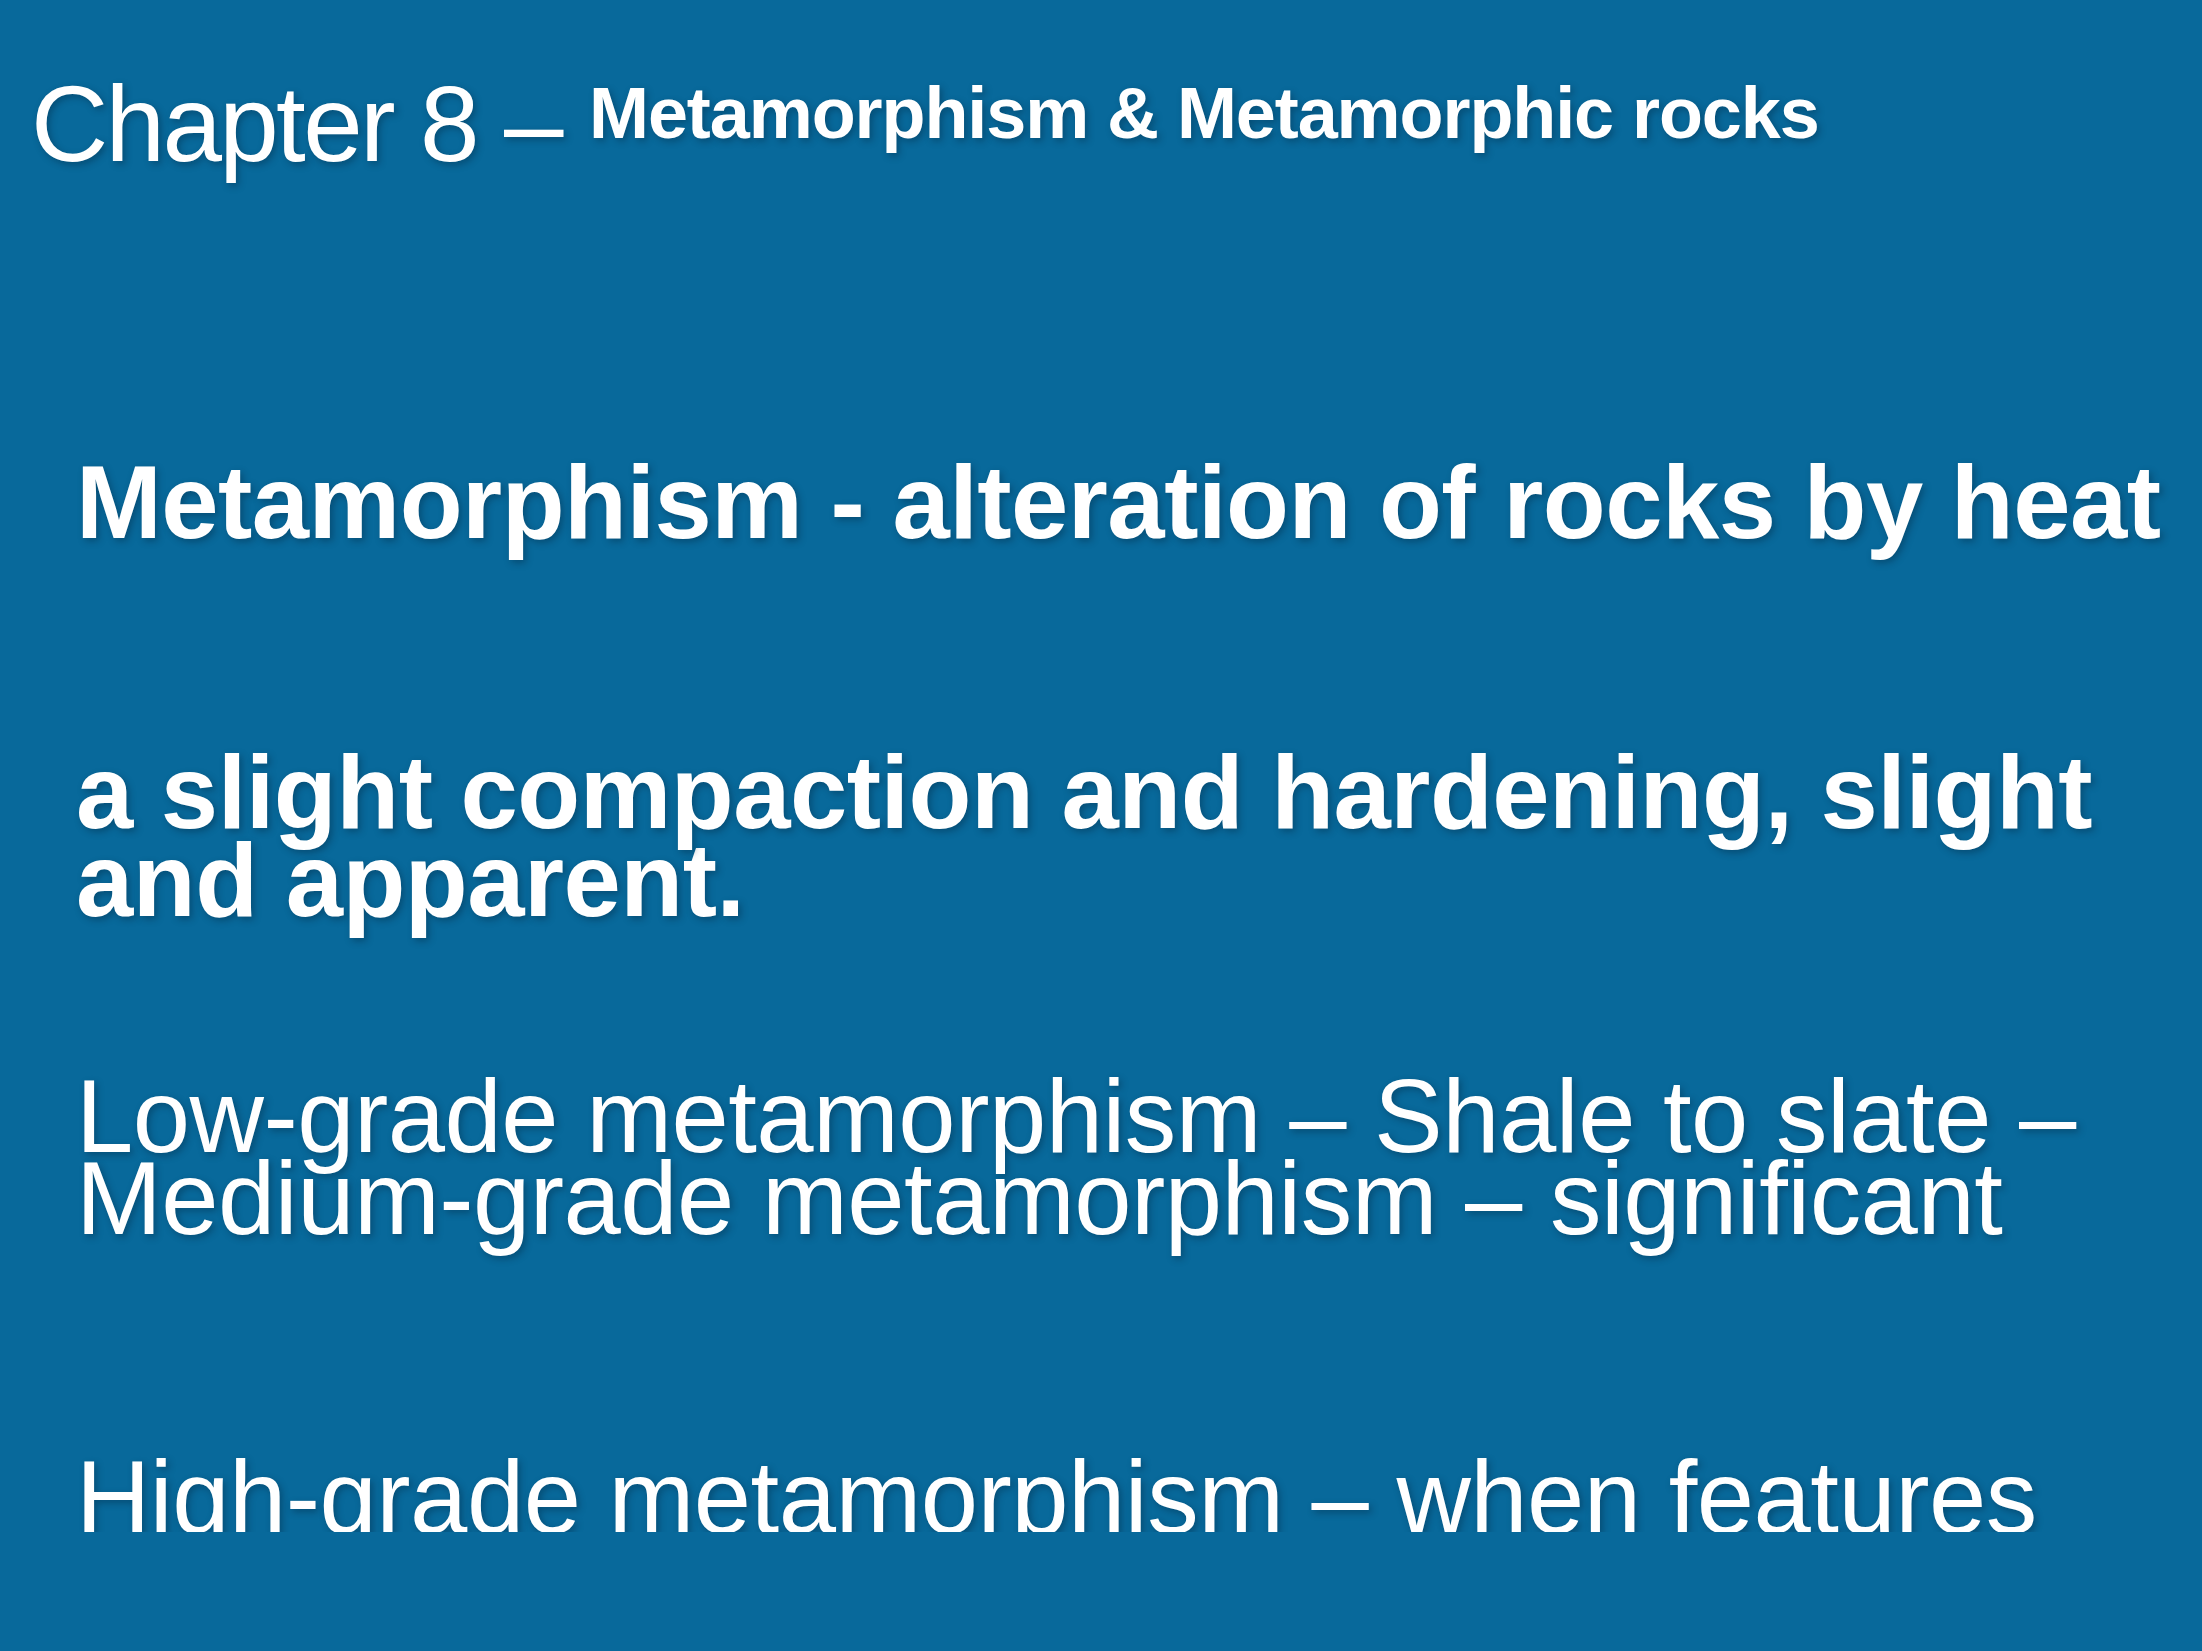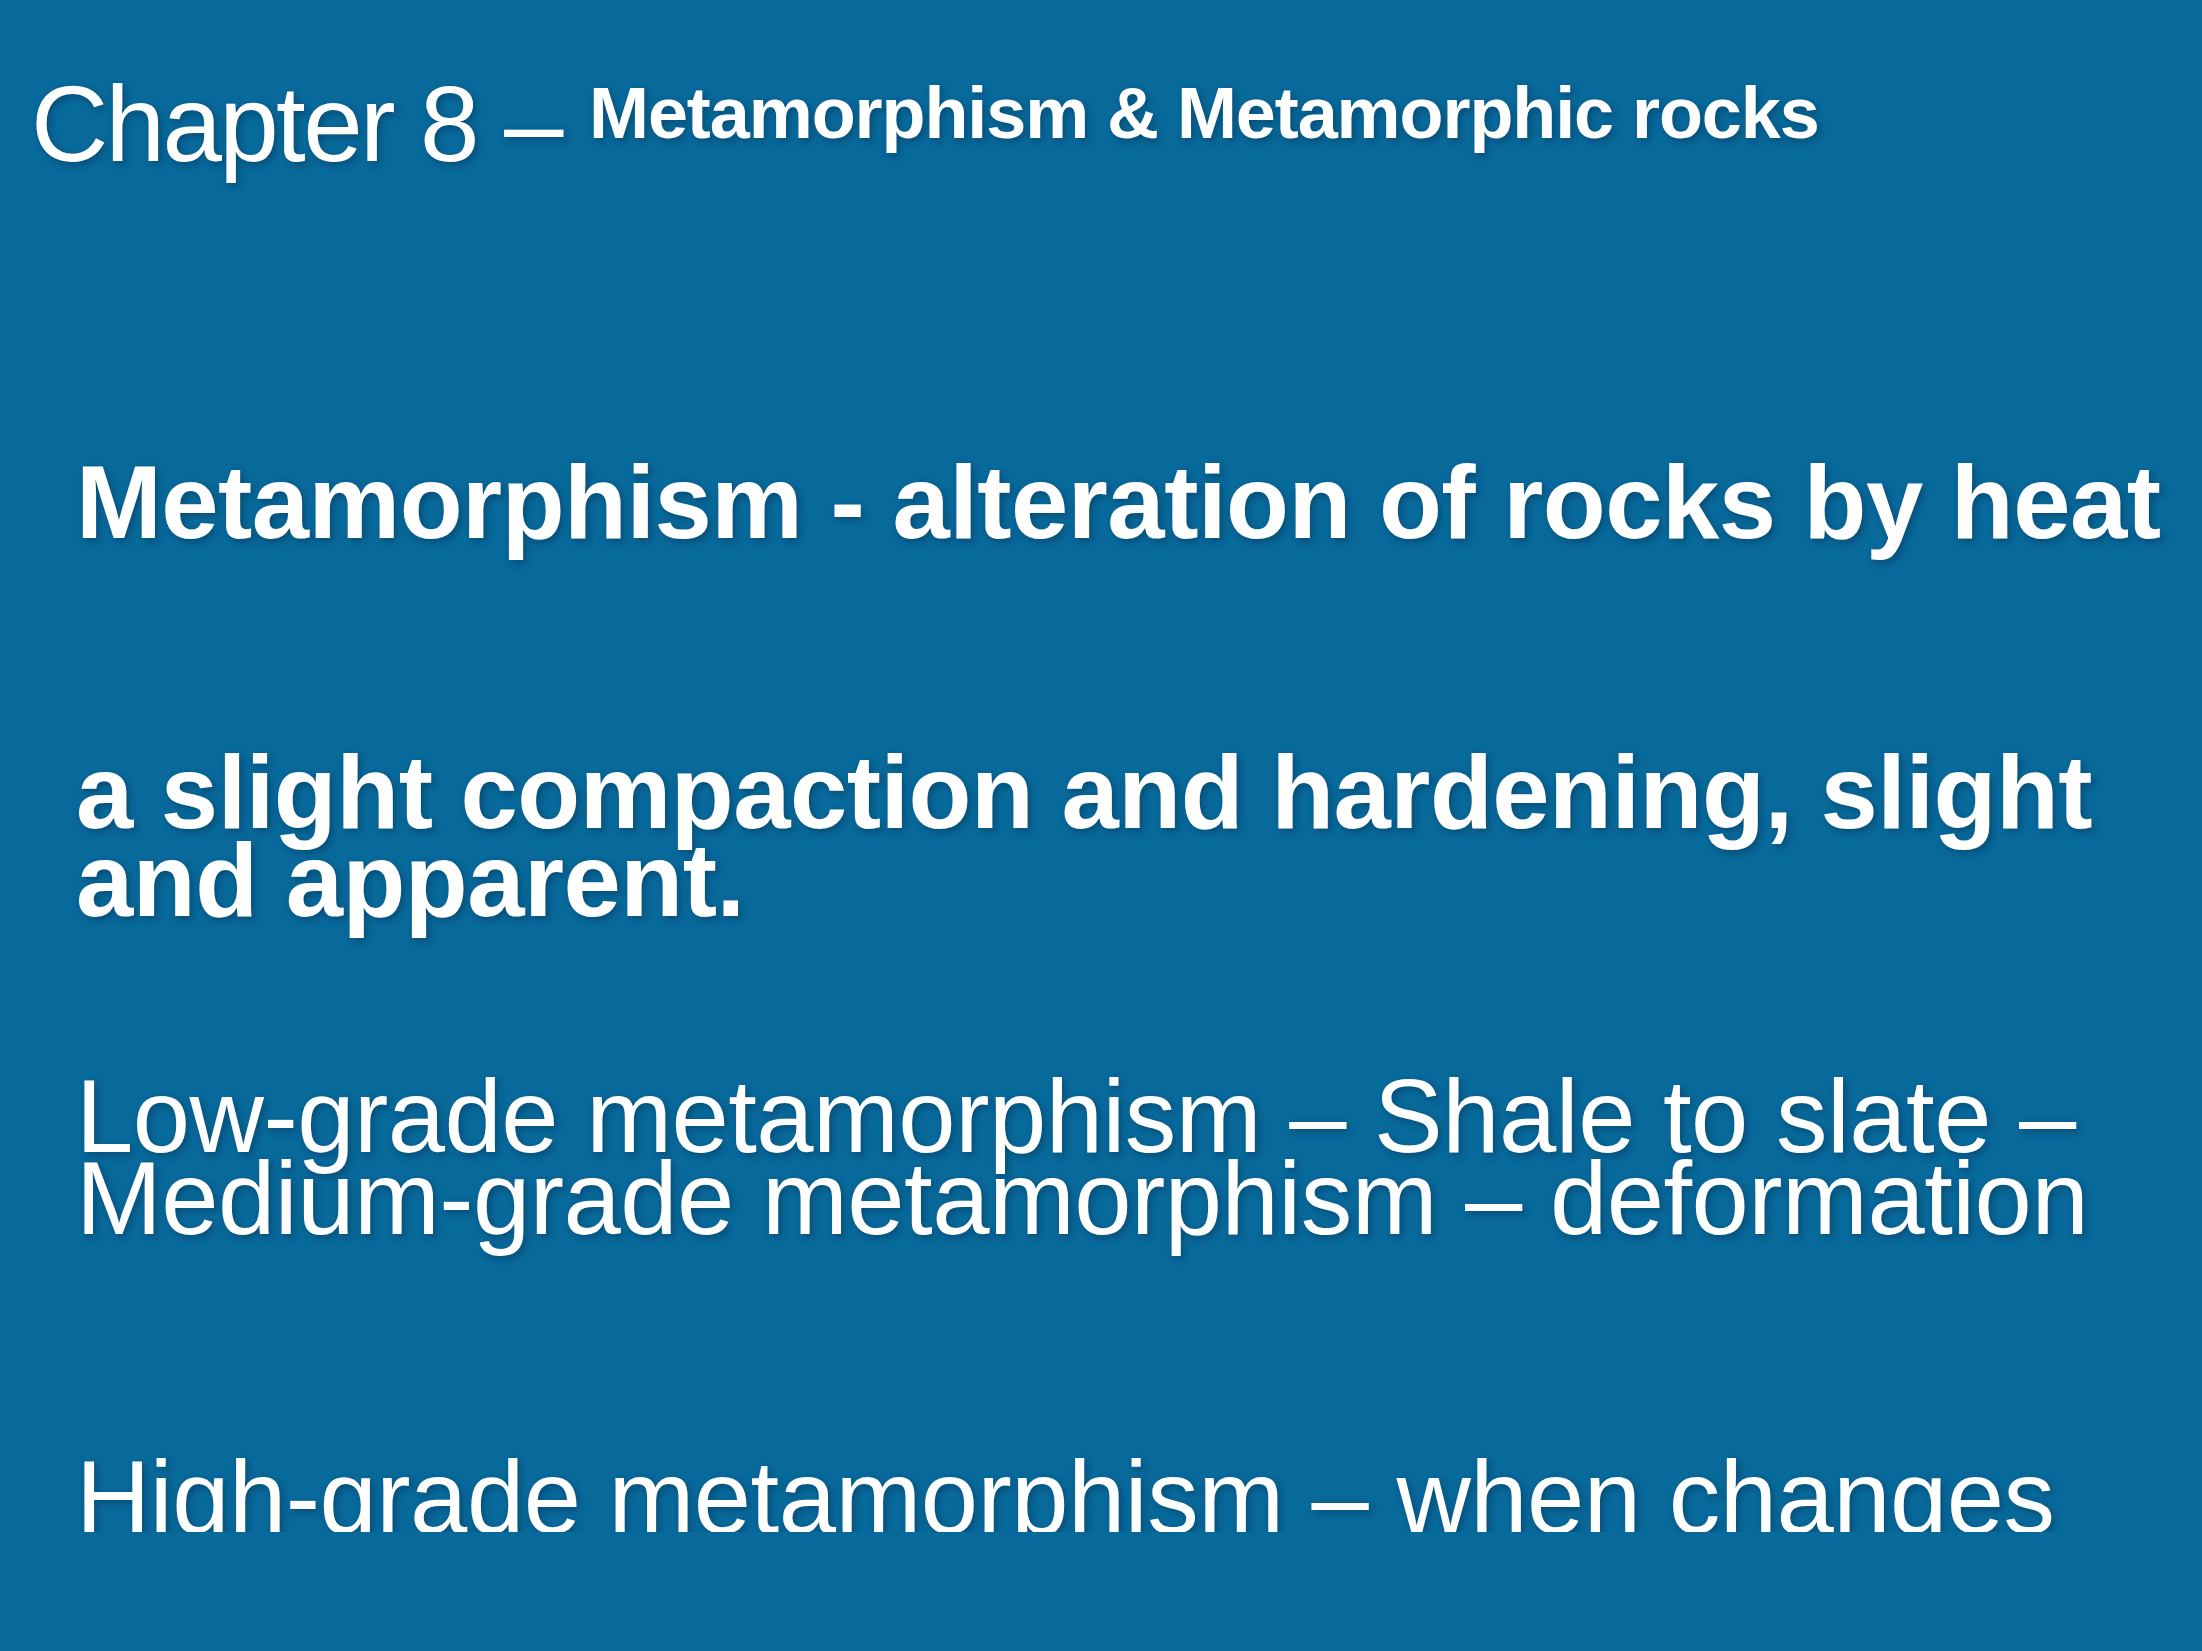--- a/index.html
+++ b/index.html
@@ -64,22 +64,22 @@
     <div class="line bold">Metamorphism - alteration of rocks by heat</div>
     <div class="line bold">and apparent.</div>
   </div>
 
   <div class="txt para p2">
     <div class="line bold">a slight compaction and hardening, slight</div>
     <div class="line regular">Low-grade metamorphism – Shale to slate –</div>
   </div>
 
   <div class="txt para p3">
-    <div class="line regular">Medium-grade metamorphism – deformation</div>
+    <div class="line regular">Medium-grade metamorphism – significant</div>
   </div>
 
   <div class="txt para p4">
-    <div class="line regular">High-grade metamorphism – when changes</div>
+    <div class="line regular">High-grade metamorphism – when features</div>
     
   </div>
 
 </div>
 
 
 </body></html>

